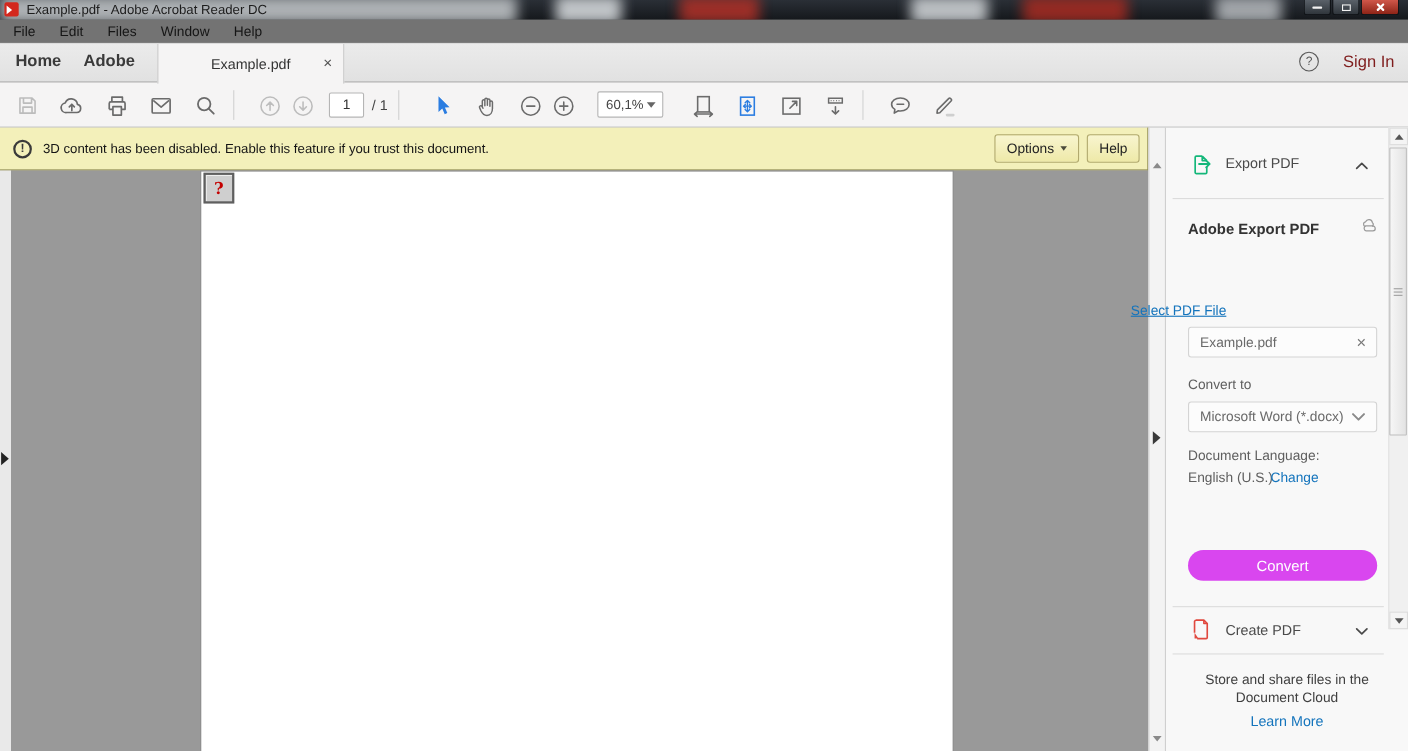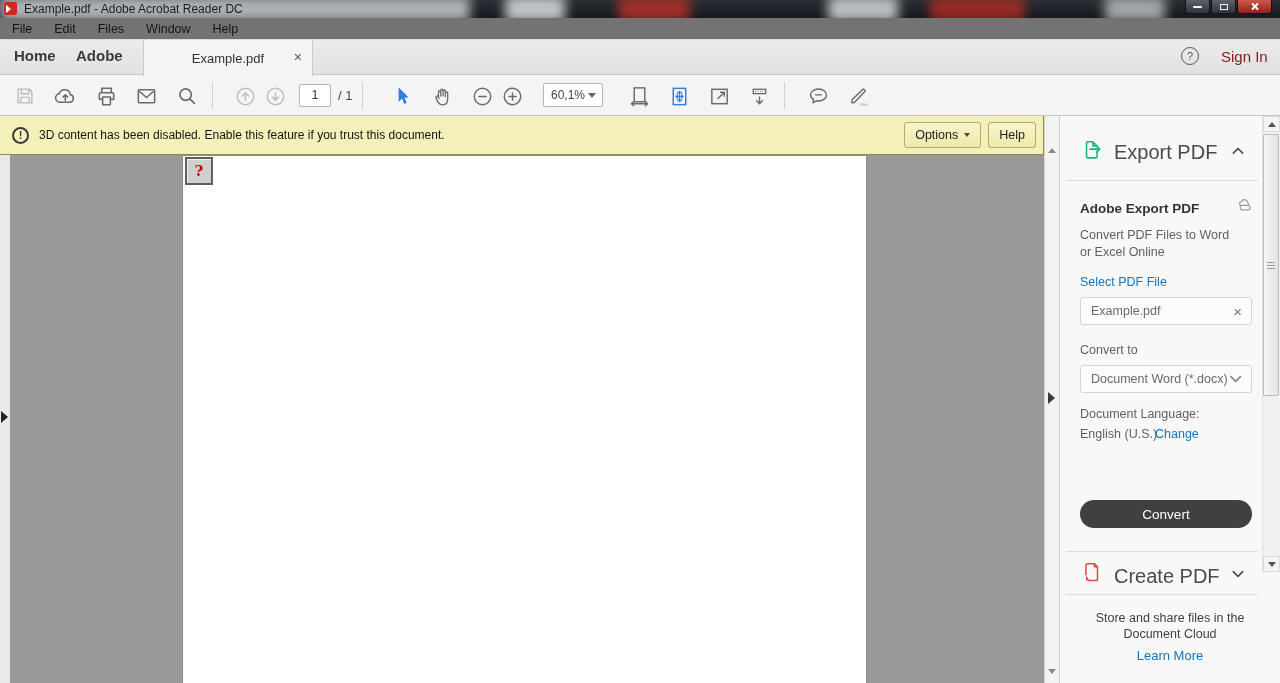--- a/index.html
+++ b/index.html
@@ -72,29 +72,29 @@
                 box-shadow:inset 1px 1px 0 #efefef; display:flex; align-items:center; justify-content:center;
                 font-family:"DejaVu Serif", serif; font-weight:700; font-size:15px; color:#c40000; }
   .doc-scroll { left:1044px; top:116px; width:16px; height:567px; background:#f3f3f3; border-left:1px solid #d6d6d6; border-right:1px solid #cfcfcf; }
   .doc-scroll-up { left:1048px; top:148px; width:0; height:0; border-left:4px solid transparent; border-right:4px solid transparent; border-bottom:5px solid #8a8a8a; }
   .panel-handle-right { left:1048px; top:392px; width:0; height:0; border-left:7px solid #3a3a3a; border-top:6px solid transparent; border-bottom:6px solid transparent; }
   .doc-scroll-down { left:1048px; top:669px; width:0; height:0; border-left:4px solid transparent; border-right:4px solid transparent; border-top:5px solid #8a8a8a; }
 
   
   .right-panel { left:1060px; top:116px; width:220px; height:567px; background:#f8f8f8; }
   .pnl-divider { position:absolute; height:1px; background:#dcdcdc; left:1066px; width:192px; }
-  .pnl-header-label { font-size:20px; color:#4a4a4a; }
+  .pnl-header-label { font-size:13px; color:#4a4a4a; }
   .pnl-small { font-size:12.5px; color:#5f5f5f; }
   .pnl-link { font-size:12.5px; color:#1474bc; }
   .pnl-box { position:absolute; width:172px; height:28px; background:#fcfcfc; border:1px solid #d4d4d4; border-radius:3px;
              display:flex; align-items:center; }
   .pnl-box-text { font-size:12.5px; color:#6a6a6a; padding-left:10px; flex:1; white-space:nowrap; }
   .pnl-x { font-size:15px; color:#777; padding-right:9px; }
   .chev { width:18px; height:14px; }
-  .convert-btn { left:1080px; top:500px; width:172px; height:28px; background:#404040; border-radius:14px;
+  .convert-btn { left:1080px; top:500px; width:172px; height:28px; background:#d946ef; border-radius:14px;
                  display:flex; align-items:center; justify-content:center; color:#fff; font-size:13.5px; }
   .footer-msg { left:1070px; top:610px; width:200px; text-align:center; font-size:12.5px; font-weight:400; color:#3f3f3f; line-height:16px; }
   .footer-link { left:1070px; top:648px; width:200px; text-align:center; font-size:13px; color:#1474bc; }
 
   
   .pnl-scroll-track { left:1262px; top:116px; width:18px; height:456px; background:#f0f0f0; border-left:1px solid #e2e2e2; }
   .pnl-scroll-btn { position:absolute; left:1263px; width:17px; height:16px; background:#f4f4f4; border:1px solid #dcdcdc;
                     display:flex; align-items:center; justify-content:center; }
   .tri-up { width:0; height:0; border-left:4px solid transparent; border-right:4px solid transparent; border-bottom:5px solid #555; }
   .tri-down { width:0; height:0; border-left:4px solid transparent; border-right:4px solid transparent; border-top:5px solid #555; }
@@ -303,31 +303,30 @@
   </div>
   <div class="pnl-divider" style="top:180px;"></div>
 
   <span class="abs" style="left:1080px;top:201px;font-size:13.5px;font-weight:700;color:#333;">Adobe Export PDF</span>
   <div class="abs" style="left:1234px;top:198px;">
     <svg width="20" height="18" viewBox="0 0 24 22">
       <path d="M8.5 9.5a2.6 2.6 0 0 1 .4-5.1 4 4 0 0 1 7.6 1 2.4 2.4 0 0 1-.5 4.1" fill="none" stroke="#9b9b9b" stroke-width="1.4" stroke-linejoin="round"></path>
       <path d="M9 9h7.5a2.8 2.8 0 0 1 .5 5.6H9.4A3 3 0 0 1 9 9z" fill="none" stroke="#9b9b9b" stroke-width="1.4" stroke-linejoin="round"></path>
     </svg>
   </div>
-  <div class="abs pnl-small" style="left:1080px;top:227px;width:152px;line-height:17px;">Convert PDF Files to Word or Excel Online</div>
-
-  <span class="abs pnl-link" style="left:1080px;top:275px;">Select PDF File</span>
+
+  <span class="abs pnl-link" style="left:1028px;top:275px;text-decoration:underline;">Select PDF File</span>
   <div class="pnl-box" style="left:1080px;top:297px;">
     <span class="pnl-box-text">Example.pdf</span>
     <span class="pnl-x">×</span>
   </div>
 
   <span class="abs pnl-small" style="left:1080px;top:343px;">Convert to</span>
   <div class="pnl-box" style="left:1080px;top:365px;">
-    <span class="pnl-box-text">Document Word (*.docx)</span>
+    <span class="pnl-box-text">Microsoft Word (*.docx)</span>
     <svg width="16" height="12" viewBox="0 0 16 12" style="margin-right:8px;">
       <polyline points="3,3.5 8,8.5 13,3.5" fill="none" stroke="#8a8a8a" stroke-width="1.8" stroke-linecap="round" stroke-linejoin="round"></polyline>
     </svg>
   </div>
 
   <span class="abs pnl-small" style="left:1080px;top:407px;">Document Language:</span>
   <span class="abs pnl-small" style="left:1080px;top:427px;">English (U.S.)</span>
   <span class="abs pnl-link" style="left:1155px;top:427px;">Change</span>
 
   <div class="abs convert-btn">

